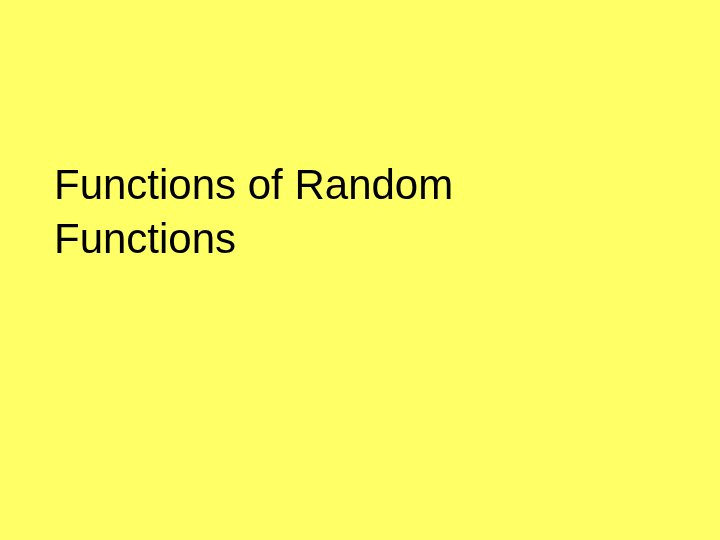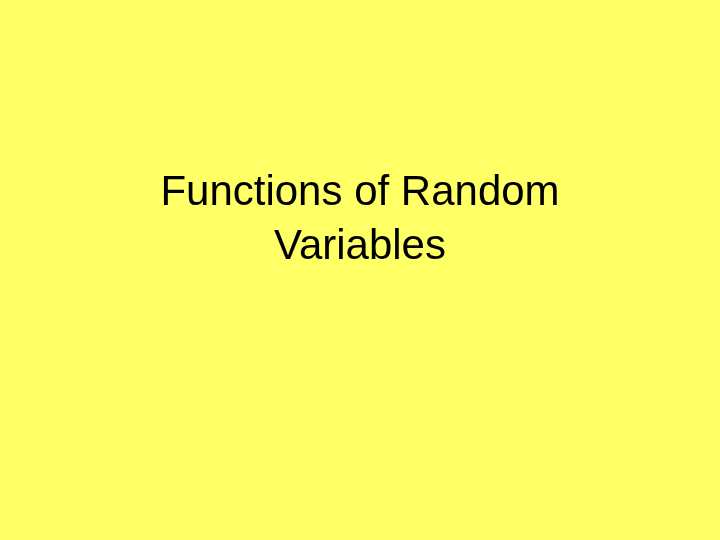--- a/index.html
+++ b/index.html
@@ -26,23 +26,22 @@
     position: absolute;
     left: 0;
     top: 0;
     width: 720px;
     height: 540px;
   }
 
   .title-block {
     position: absolute;
     left: 54px;
-    top: 164px;
+    top: 158px;
     width: 612px;
-    text-align: center;
   }
 
   .title-line {
     display: block;
     font-family: "Liberation Sans", sans-serif;
     font-size: 42px;
     font-weight: normal;
     font-style: normal;
     line-height: 54px;
     letter-spacing: 0px;
@@ -51,17 +50,17 @@
   }
 </style>
 </head>
 <body>
 
 <div class="slide">
   <div class="slide-body">
 
     <div class="title-block">
       <span class="title-line">Functions of Random</span>
-      <span class="title-line">Variables</span>
+      <span class="title-line">Functions</span>
     </div>
 
   </div>
 </div>
 
 </body></html>

